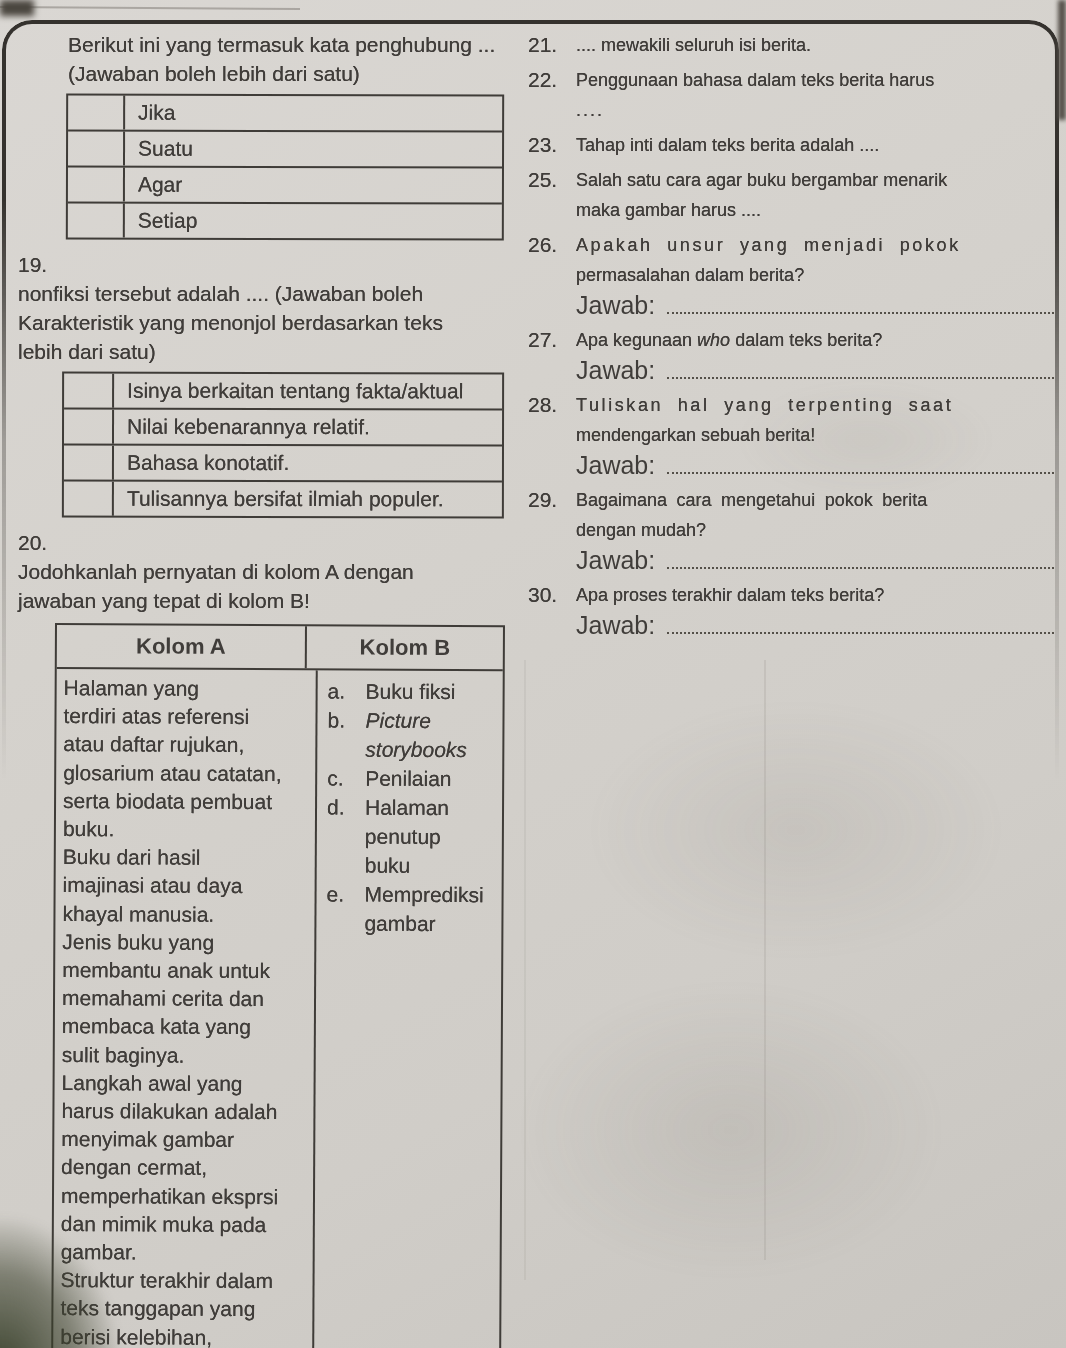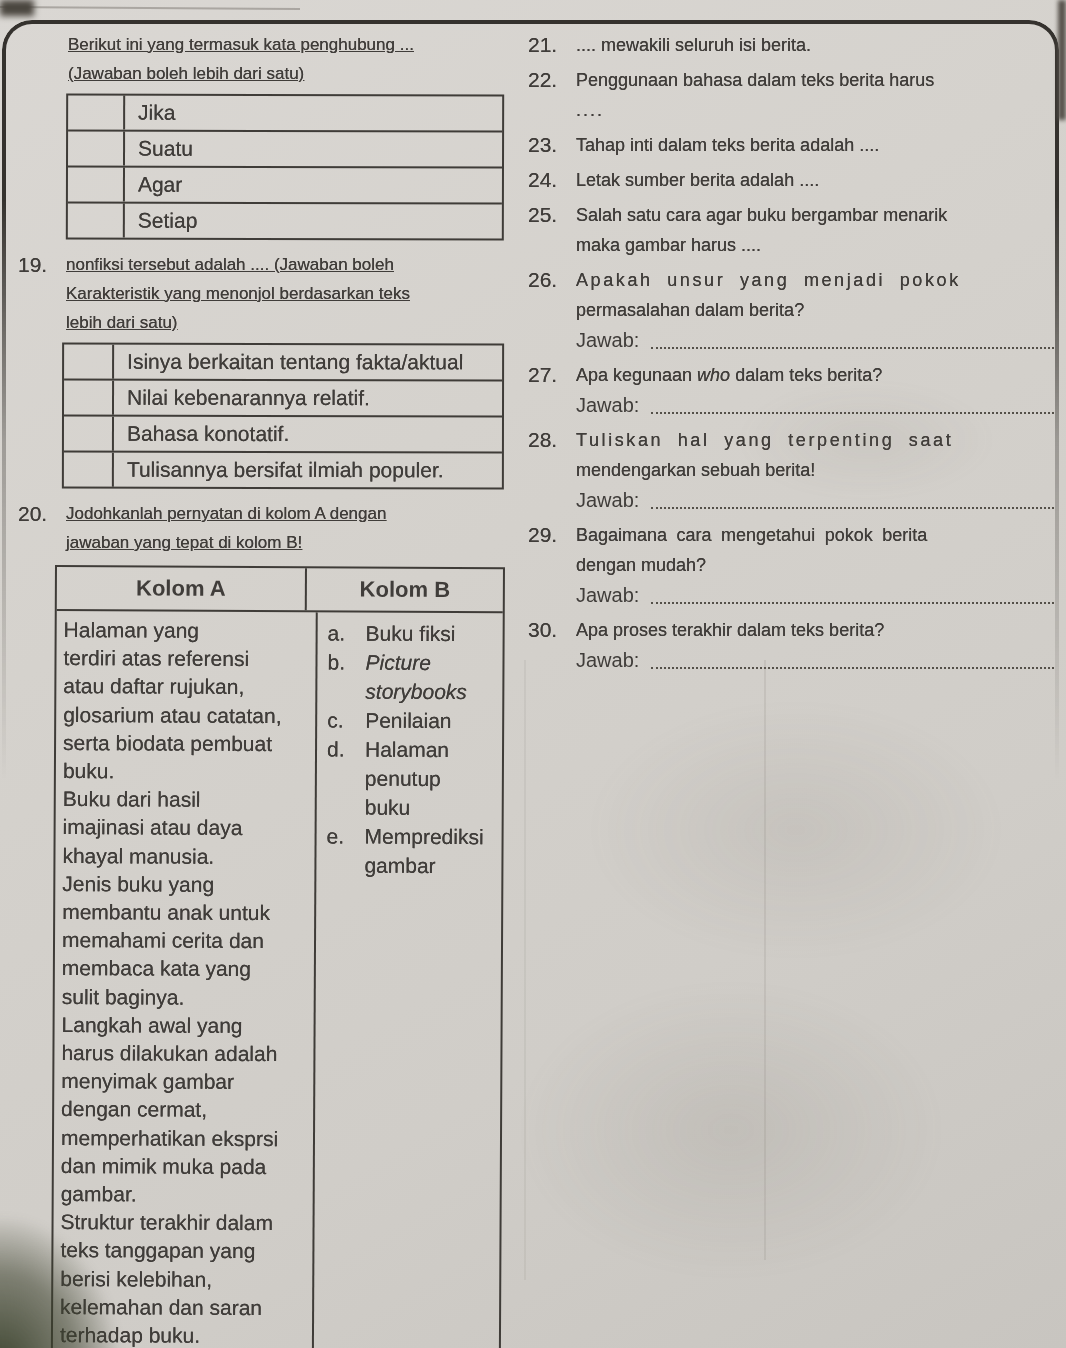--- a/index.html
+++ b/index.html
@@ -28,22 +28,22 @@
   .smudge{position:absolute;pointer-events:none;}
   .sm1{right:60px;top:700px;width:420px;height:260px;background:radial-gradient(ellipse,rgba(110,104,95,.10),transparent 70%);filter:blur(6px);}
   .sm2{right:120px;top:980px;width:430px;height:300px;background:radial-gradient(ellipse,rgba(110,104,95,.12),transparent 70%);filter:blur(6px);}
   .sm3{right:300px;top:660px;width:2px;height:600px;background:rgba(120,114,105,.14);}
   .sm4{right:540px;top:660px;width:2px;height:620px;background:rgba(120,114,105,.10);}
   .sm5{right:70px;top:380px;width:260px;height:120px;background:radial-gradient(ellipse,rgba(115,108,98,.08),transparent 70%);filter:blur(5px);}
   
   .content{position:absolute;top:30px;left:18px;right:10px;display:flex;}
   .col-l{width:502px;flex:none;}
   .col-r{flex:1;padding-left:8px;}
-  .line{line-height:29px;font-size:17px;text-shadow:0 0 .4px #403d3a;text-decoration:underline;}
-  .q{display:flex;margin-bottom:4px;}
+  .line{line-height:29px;font-size:21px;text-shadow:0 0 .4px #403d3a;}
+  .q{display:flex;margin-bottom:4px;flex-direction:column;}
   .qnum{width:48px;flex:none;font-size:21px;line-height:29px;text-shadow:0 0 .4px #403d3a;}
   .qbody{flex:1;}
   .indent{margin-left:50px;}
   
   .opt-table{border:2.5px solid #3f3c38;margin:6px 0 10px 48px;width:434px;transform:rotate(.15deg);}
   .opt-row{display:flex;border-top:2px solid #3f3c38;height:34px;align-items:center;}
   .opt-row:first-child{border-top:none;}
   .opt-check{width:55px;flex:none;border-right:2px solid #3f3c38;height:100%;}
   .opt-text{padding-left:13px;font-size:21px;text-shadow:0 0 .4px #403d3a;}
   .t2{margin-left:44px;width:438px;transform:rotate(.1deg);}
@@ -60,21 +60,21 @@
   .kb-row{display:flex;font-size:21px;line-height:29px;text-shadow:0 0 .4px #403d3a;}
   .kb-letter{width:38px;flex:none;}
   .kb-text.italic{font-style:italic;}
   
   .rq{display:flex;margin-bottom:5px;}
   .rq .qnum{width:48px;}
   .rline{font-size:18px;line-height:30px;text-shadow:0 0 .4px #403d3a;}
   .sp-wide{letter-spacing:2.6px;word-spacing:7px;}
   .sp-mid{word-spacing:4.5px;}
   .dots{letter-spacing:2px;}
-  .jawab{display:flex;align-items:flex-end;font-size:20px;line-height:30px;}
+  .jawab{display:flex;align-items:flex-end;font-size:25px;line-height:30px;}
   .leader{flex:1;border-bottom:2.6px dotted #545049;margin:0 2px 6px 12px;height:1px;}
 </style>
 </head>
 <body>
 
 <div class="scene">
 
   <div class="frame"></div>
   <div class="edge-topline"></div>
   <div class="edge-topleft"></div>
@@ -285,26 +285,20 @@
         </div>
       </div>
 
       <div class="rq">
         <div class="qnum">23.</div>
         <div class="qbody">
             <div class="rline">Tahap inti dalam teks berita adalah ....</div>
           </div>
       </div>
 
-      <div class="rq">
-        <div class="qnum">24.</div>
-        <div class="qbody">
-            <div class="rline">Letak sumber berita adalah ....</div>
-          </div>
-      </div>
 
       <div class="rq">
         <div class="qnum">25.</div>
         <div class="qbody">
           <div class="rline">Salah satu cara agar buku bergambar menarik</div>
           <div class="rline">maka gambar harus ....</div>
         </div>
       </div>
 
       <div class="rq">

